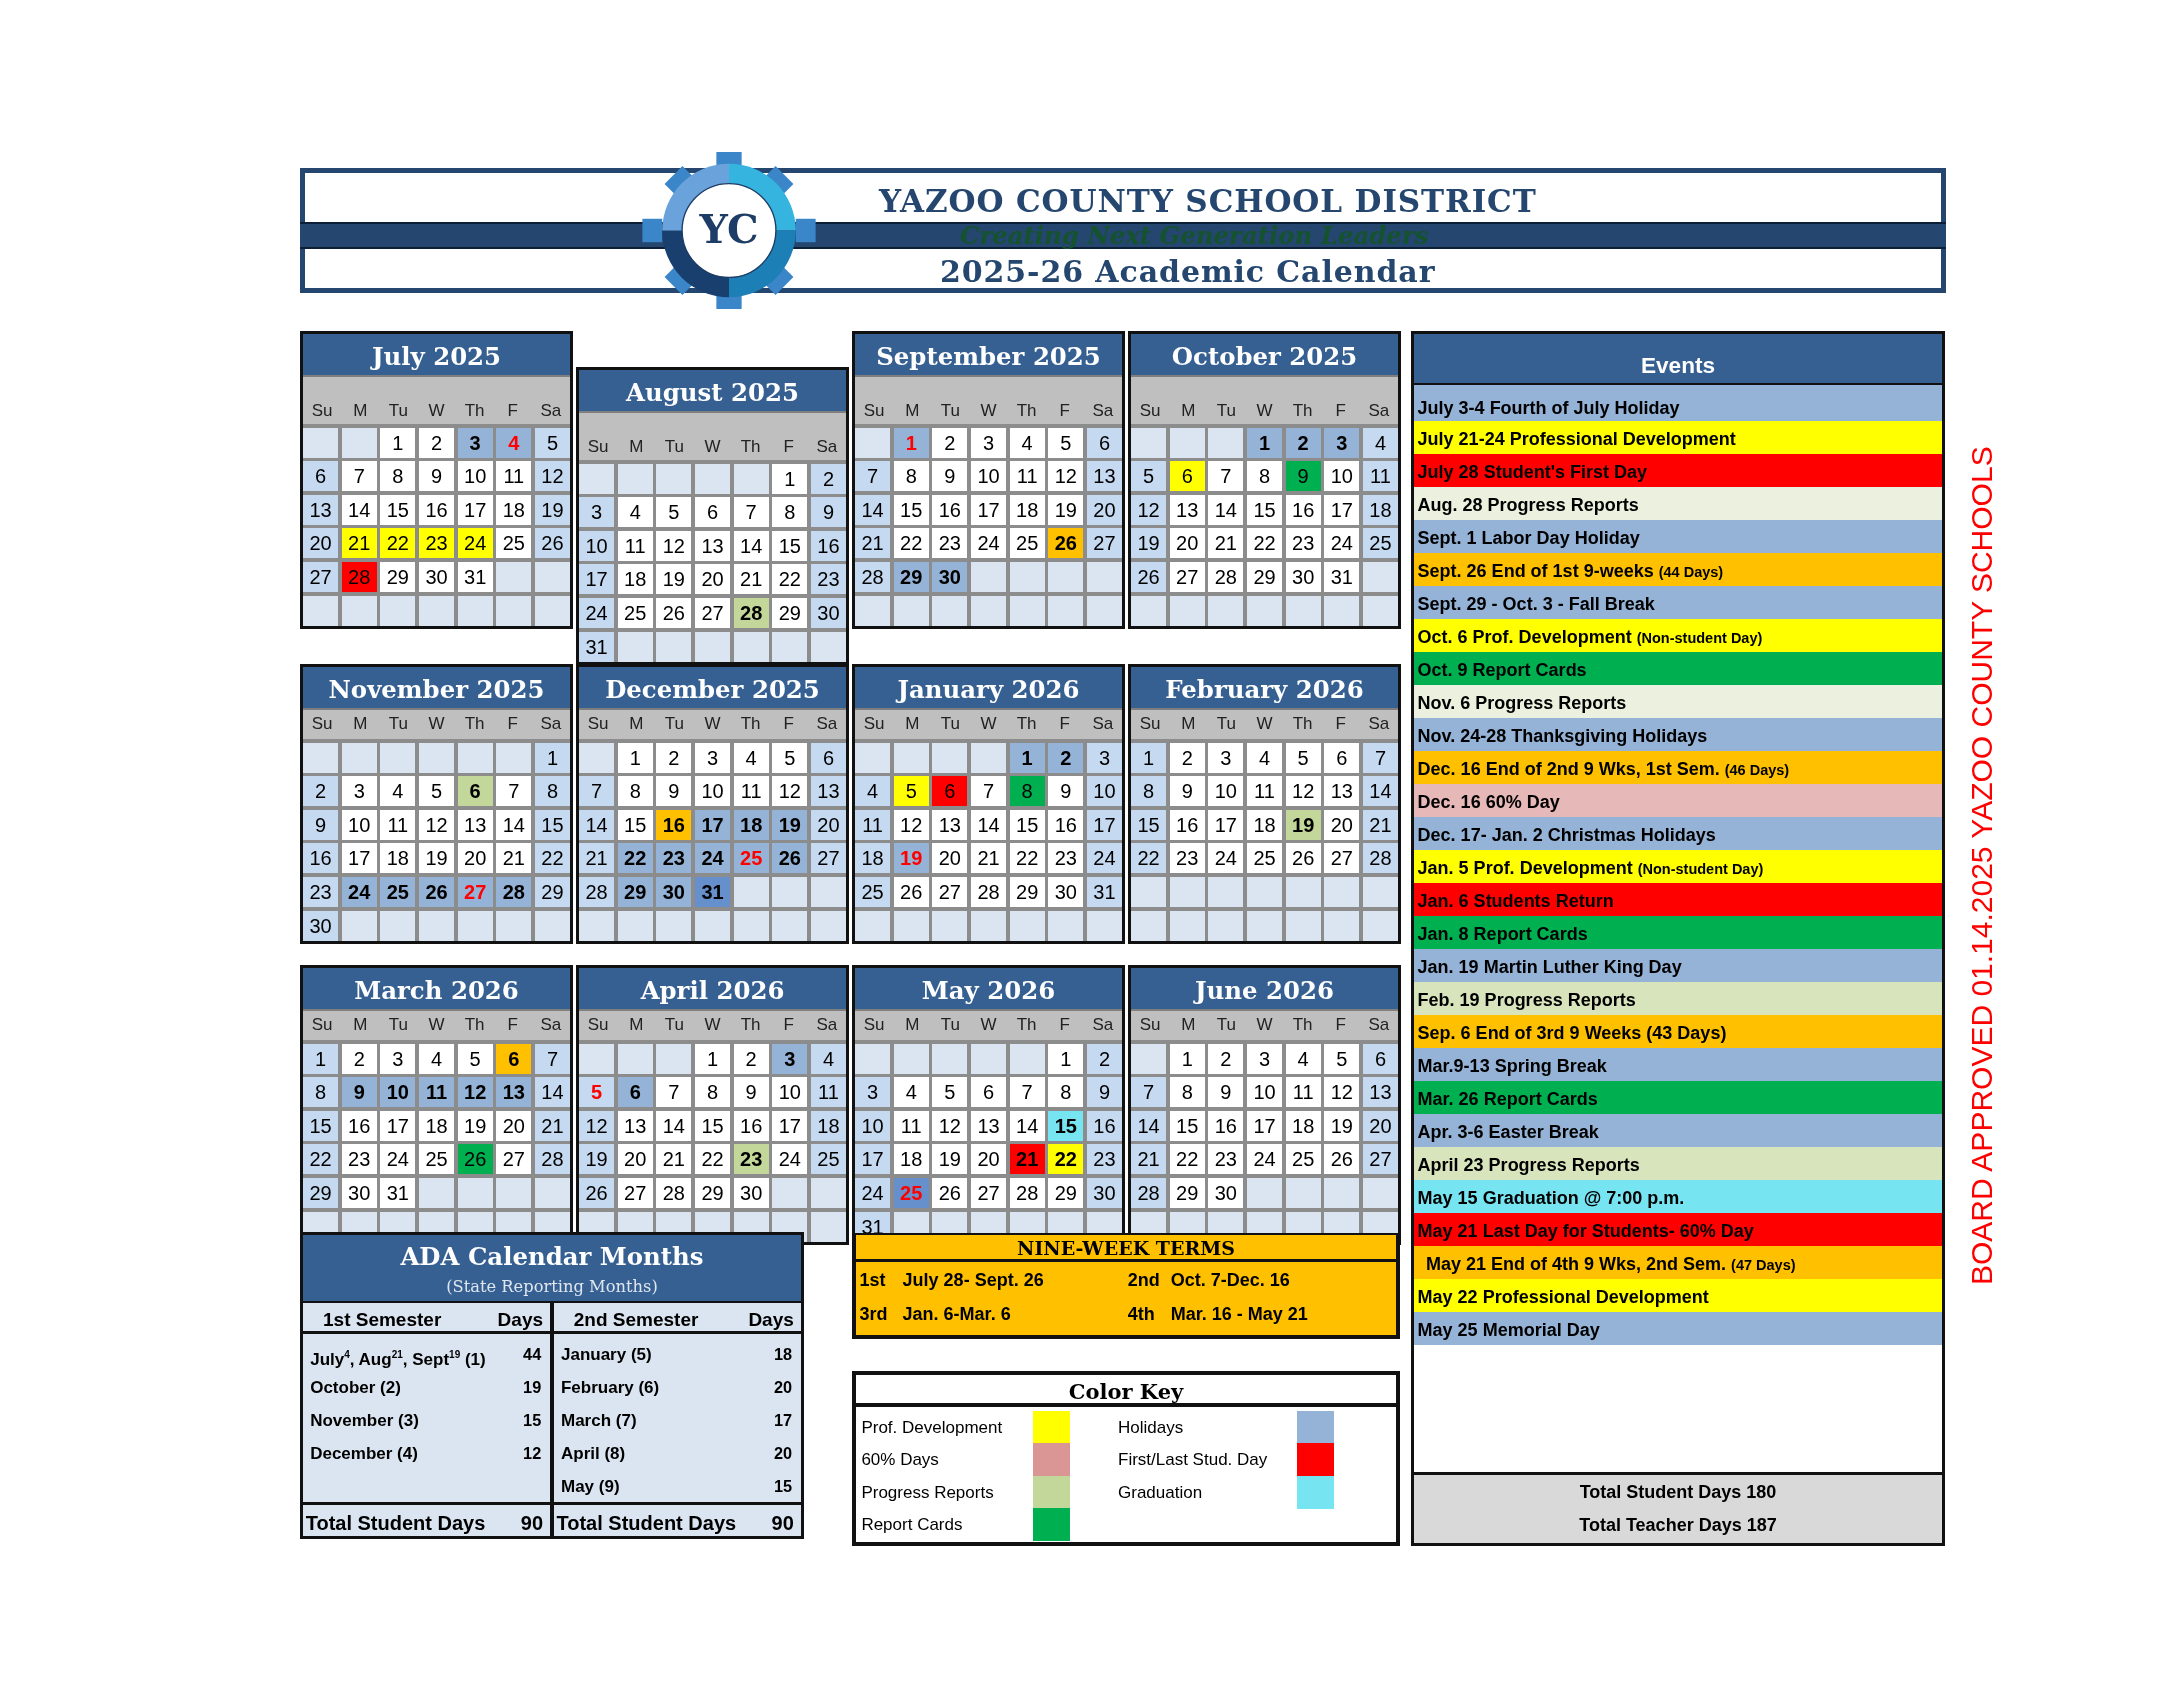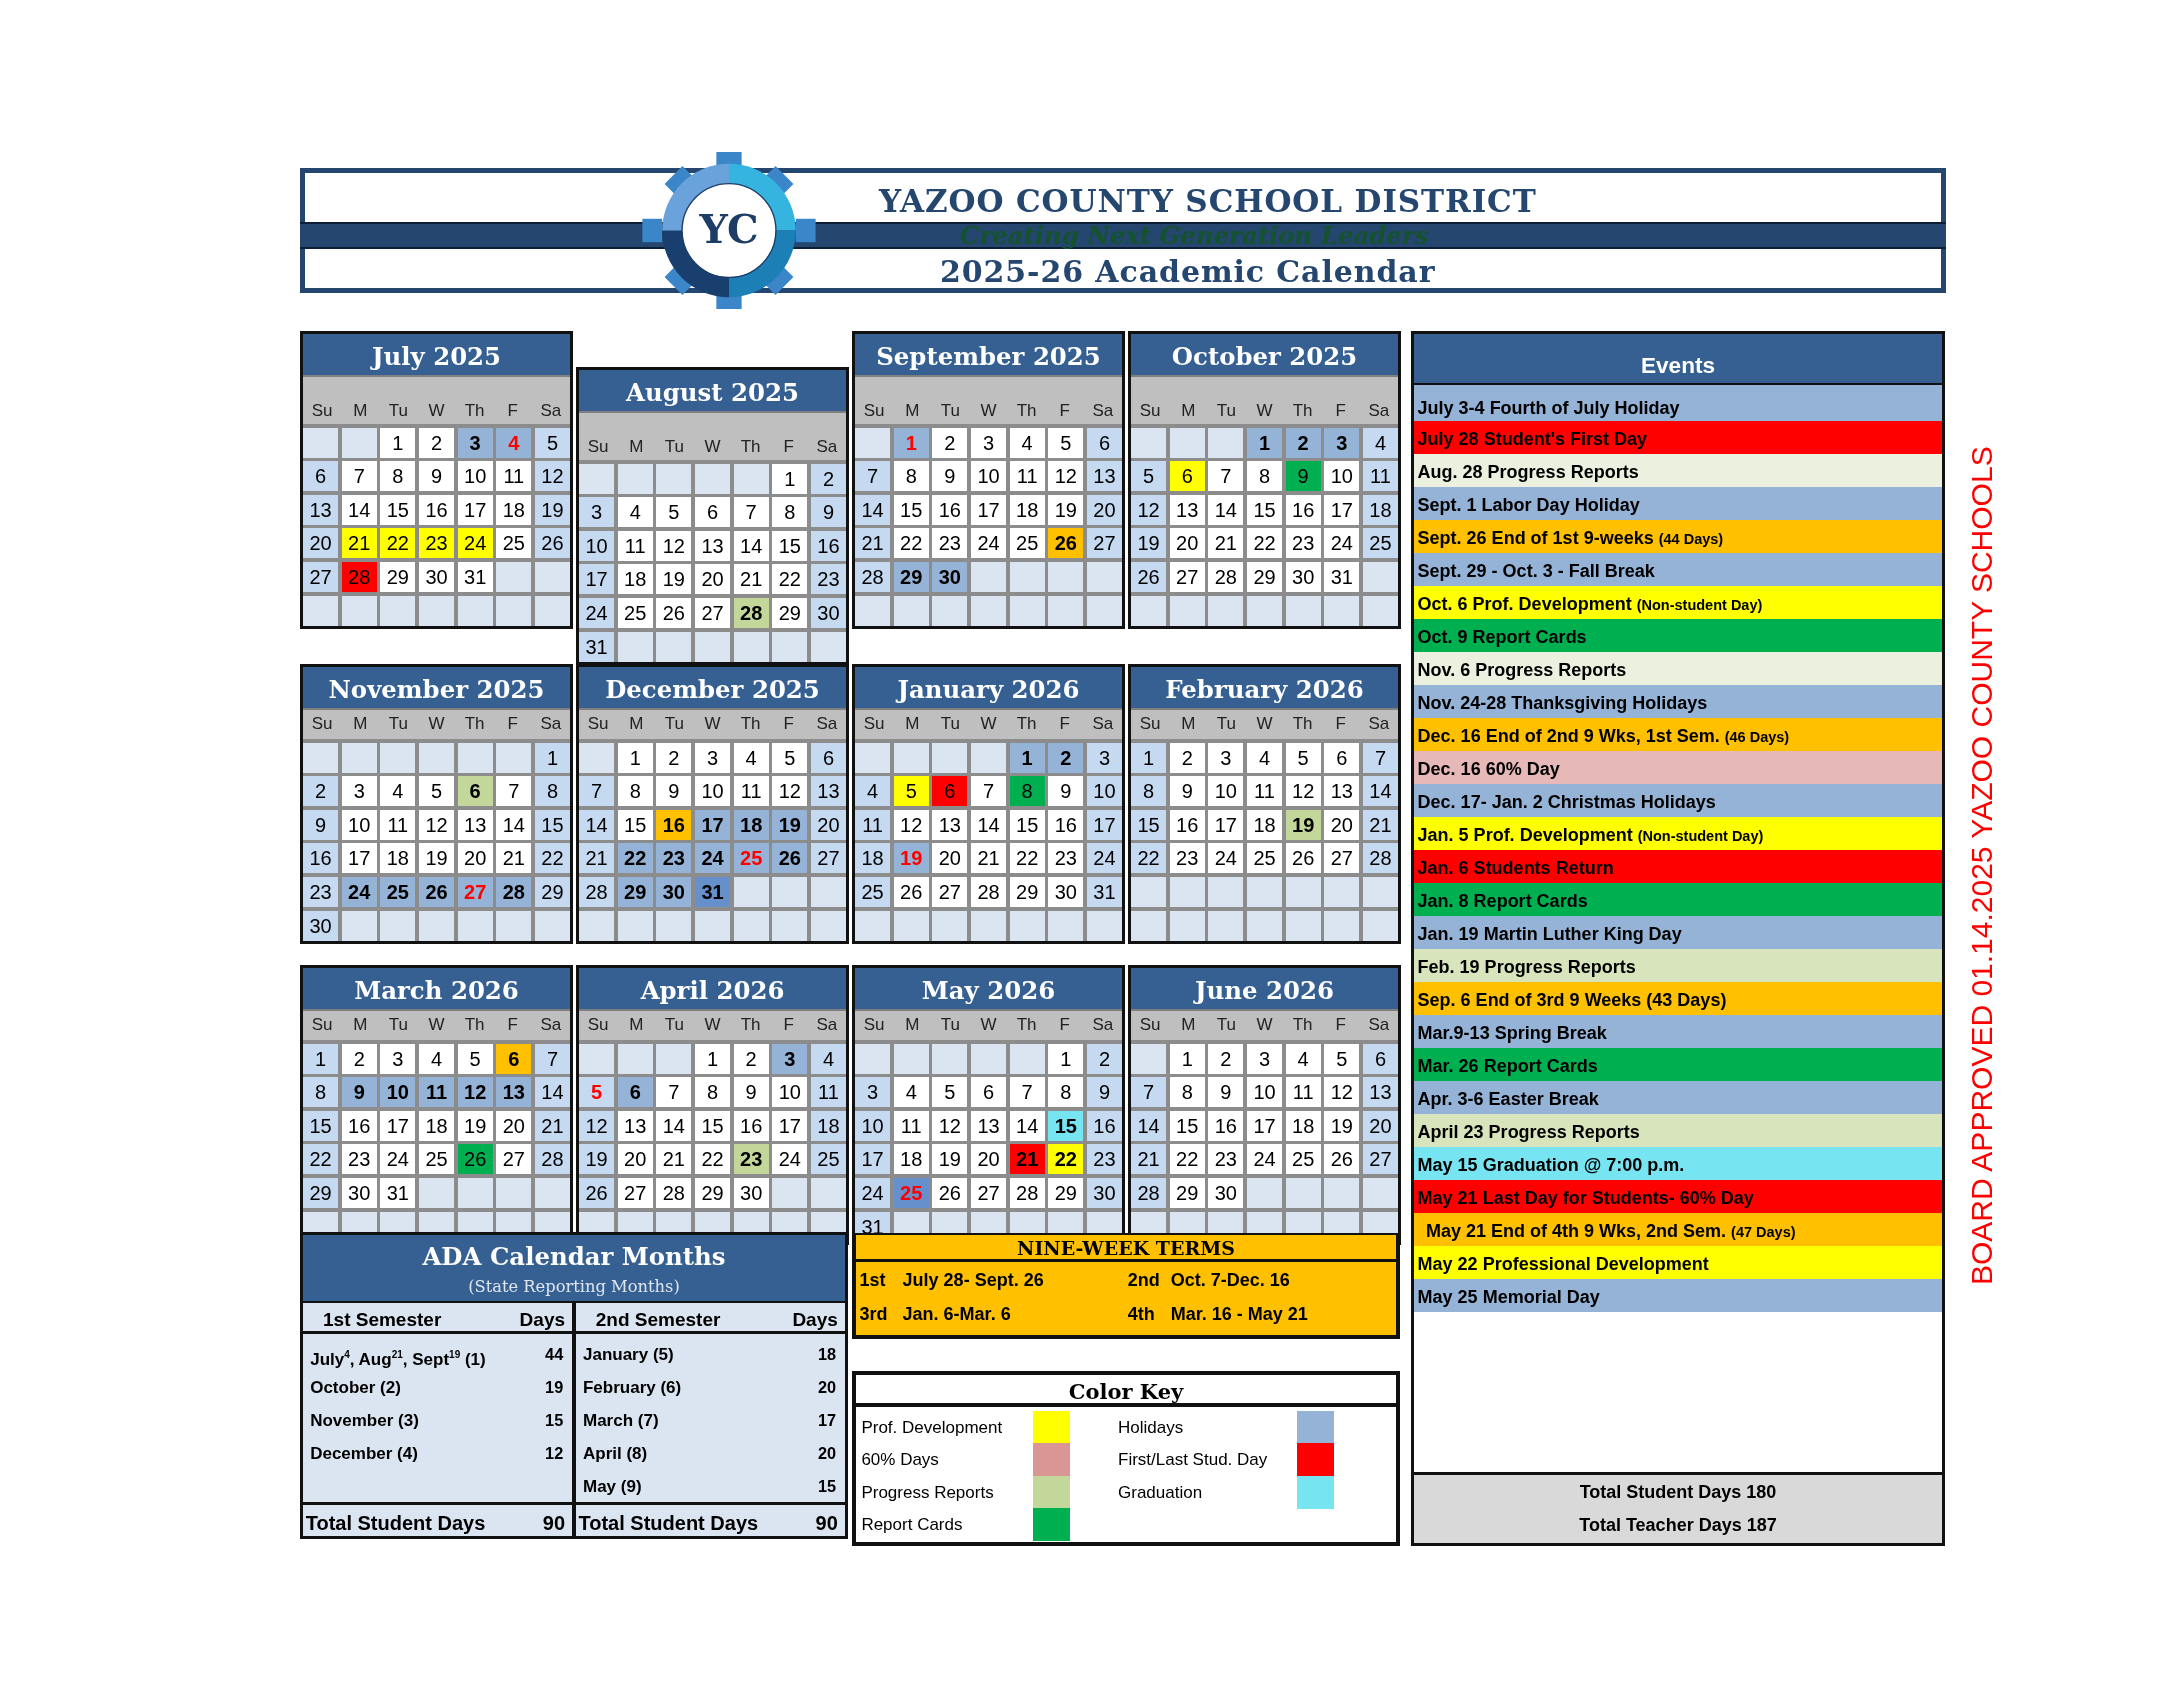--- a/index.html
+++ b/index.html
@@ -41,21 +41,21 @@
   .events-title { height: 51px; background: #366092; color: #fff; font-weight: bold; font-size: 22.6px; text-align: center; line-height: 63px; font-family: "Liberation Sans", sans-serif; border-bottom: 2.7px solid #111; }
   .ev { height: 33px; line-height: 36px; font-size: 18px; font-weight: bold; padding-left: 3.6px; white-space: nowrap; overflow: hidden; }
   .ev small { font-size: 14.5px; }
   .ev-first { height: 36px; line-height: 47px; }
   .totals { position: absolute; left: 0; right: 0; bottom: 0; height: 71px; background: #d9d9d9; border-top: 3.6px solid #111; text-align: center; font-weight: bold; font-size: 18px; }
   .totals div { height: 33px; line-height: 34px; }
 
   .vert { position: absolute; left: 1965px; top: 1285px; transform-origin: 0 0; transform: rotate(-90deg); white-space: nowrap; color: #ff0000; font-size: 30px; font-family: "Liberation Sans", sans-serif; }
 
   
-  .ada { position: absolute; left: 300px; top: 1232px; width: 548px; }
+  .ada { position: absolute; left: 300px; top: 1232px; width: 504px; }
   .ada-head { height: 69px; background: #366092; color: #fff; text-align: center; border: 3.6px solid #111; border-bottom: none; }
   .ada-head .t { font-family: "DejaVu Serif", serif; font-weight: bold; font-size: 24.4px; line-height: 40px; padding-top: 1.8px; }
   .ada-head .s { font-family: "DejaVu Serif", serif; font-size: 16.3px; line-height: 20px; color: #dfe6ef; }
   .ada-cols { display: flex; gap: 3.6px; background: #111; border: 3.6px solid #111; border-top: 2.7px solid #111; }
   .ada-col { flex: 1; background: #dbe5f1; }
   .ada-col .ch { height: 31px; display: flex; justify-content: space-between; padding: 0 7.2px 0 20px; line-height: 33px; font-size: 19px; font-weight: bold; border-bottom: 3.6px solid #111; }
   .ada-col .rows { height: 168px; padding-top: 3.6px; }
   .ada-col .r { height: 33px; display: flex; justify-content: space-between; padding: 0 9px 0 7.2px; line-height: 33px; font-size: 17px; font-weight: bold; }
   .ada-col .r .n { font-size: 16.3px; }
   .ada-col .tot { height: 34px; display: flex; justify-content: space-between; padding: 0 7.2px 0 2.7px; line-height: 36px; font-size: 20px; font-weight: bold; border-top: 3.6px solid #111; }
@@ -779,20 +779,21 @@
         <div class="cell"></div>
         <div class="cell"></div>
       </div>
     </div>
   </div>
 
 <div class="events">
   <div class="events-title">Events</div>
   <div id="event-list">
       <div class="ev ev-first" style="background: rgb(149, 179, 215);"><span>July 3-4 Fourth of July Holiday</span></div>
+      <div class="ev" style="background: rgb(255, 255, 0);"><span>July 21-24 Professional Development</span></div>
       <div class="ev" style="background: rgb(255, 0, 0);"><span>July 28 Student's First Day</span></div>
       <div class="ev" style="background: rgb(235, 241, 222);"><span>Aug. 28 Progress Reports</span></div>
       <div class="ev" style="background: rgb(149, 179, 215);"><span>Sept. 1 Labor Day Holiday</span></div>
       <div class="ev" style="background: rgb(255, 192, 0);"><span>Sept. 26  End of 1st 9-weeks </span><small>(44 Days)</small></div>
       <div class="ev" style="background: rgb(149, 179, 215);"><span>Sept. 29 - Oct. 3 - Fall Break</span></div>
       <div class="ev" style="background: rgb(255, 255, 0);"><span>Oct. 6 Prof. Development </span><small>(Non-student Day)</small></div>
       <div class="ev" style="background: rgb(0, 176, 80);"><span>Oct. 9 Report Cards</span></div>
       <div class="ev" style="background: rgb(235, 241, 222);"><span>Nov. 6 Progress Reports</span></div>
       <div class="ev" style="background: rgb(149, 179, 215);"><span>Nov. 24-28 Thanksgiving Holidays</span></div>
       <div class="ev" style="background: rgb(255, 192, 0);"><span>Dec. 16  End of 2nd 9 Wks, 1st Sem. </span><small>(46 Days)</small></div>

